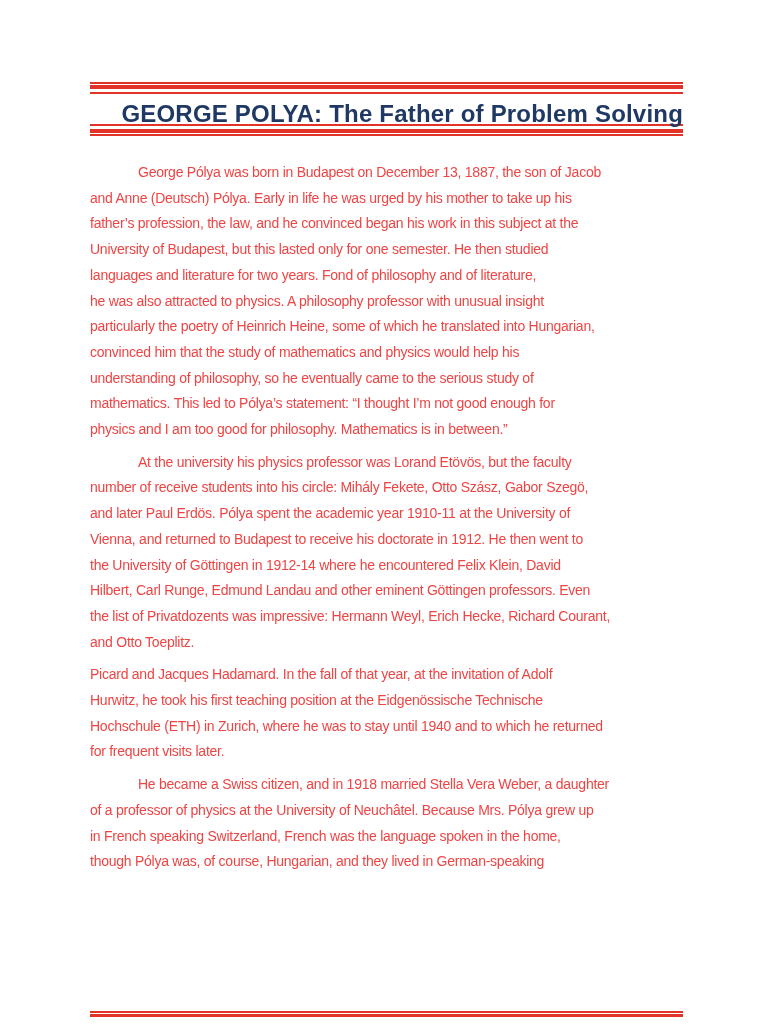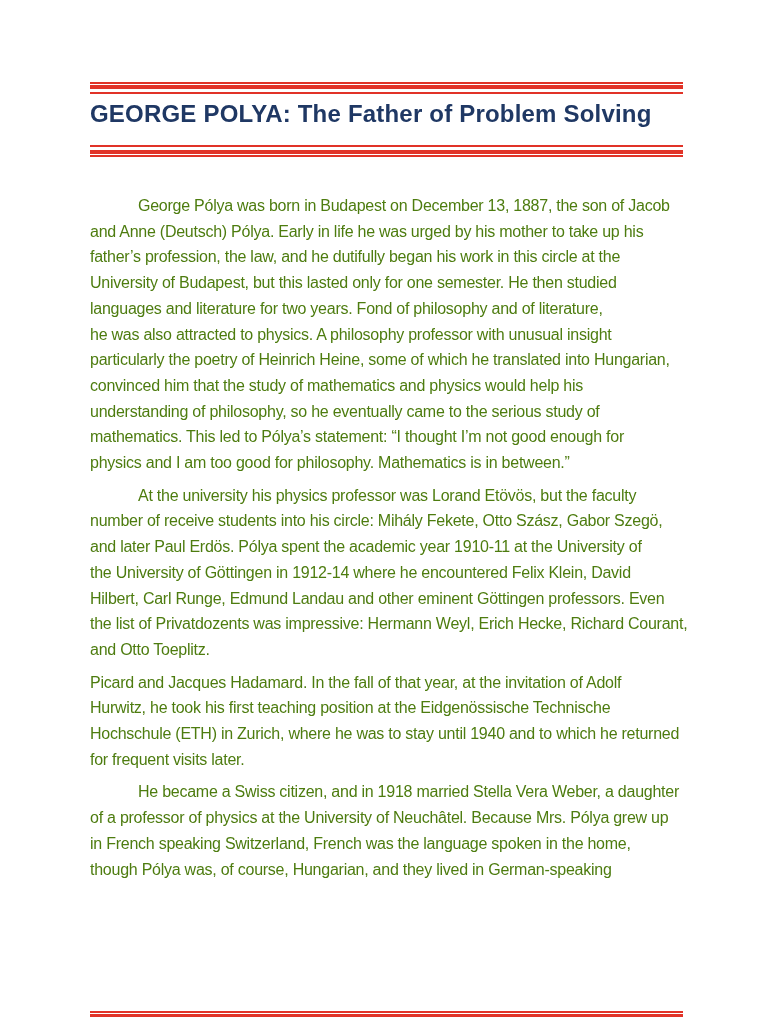--- a/index.html
+++ b/index.html
@@ -31,34 +31,34 @@
     height: 12px;
     background: linear-gradient(
       #e13328 0, #e13328 2px,
       #ffffff 2px, #ffffff 5px,
       #e13328 5px, #e13328 9px,
       #ffffff 9px, #ffffff 10px,
       #e13328 10px, #e13328 12px);
   }
   .title {
     margin: 0;
-    height: 51px;
+    height: 30px;
     line-height: 40px;
-    text-align: left;
+    text-align: right;
     font-size: 24px;
     font-weight: bold;
     color: #1f3864;
     letter-spacing: 0.2px;
     white-space: nowrap;
   }
   
   .doc-body {
-    margin-top: 36px;
-    color: #4d7c0f;
-    font-size: 16px;
+    margin-top: 24px;
+    color: #ef4444;
+    font-size: 14px;
     letter-spacing: -0.25px;
   }
   .paragraph {
     margin: 0 0 7px 0;
   }
   .line {
     line-height: 25.7px;
     white-space: nowrap;
   }
   .line.first {
@@ -82,34 +82,35 @@
 
 <div class="page">
   <div class="rule-top"></div>
   <h1 class="title">GEORGE POLYA: The Father of Problem Solving</h1>
   <div class="rule-bottom"></div>
 
   <div class="doc-body">
       <div class="paragraph">
         <div class="line first">George Pólya was born in Budapest on December 13, 1887, the son of Jacob</div>
         <div class="line">and Anne (Deutsch) Pólya. Early in life he was urged by his mother to take up his</div>
-        <div class="line">father’s profession, the law, and he dutifully began his work in this circle at the</div>
+        <div class="line">father’s profession, the law, and he convinced began his work in this subject at the</div>
         <div class="line">University of Budapest, but this lasted only for one semester. He then studied</div>
         <div class="line">languages and literature for two years. Fond of philosophy and of literature,</div>
         <div class="line">he was also attracted to physics. A philosophy professor with unusual insight</div>
         <div class="line">particularly the poetry of Heinrich Heine, some of which he translated into Hungarian,</div>
         <div class="line">convinced him that the study of mathematics and physics would help his</div>
         <div class="line">understanding of philosophy, so he eventually came to the serious study of</div>
         <div class="line">mathematics. This led to Pólya’s statement: “I thought I’m not good enough for</div>
         <div class="line">physics and I am too good for philosophy. Mathematics is in between.”</div>
       </div>
       <div class="paragraph">
         <div class="line first">At the university his physics professor was Lorand Etövös, but the faculty</div>
         <div class="line">number of receive students into his circle: Mihály Fekete, Otto Szász, Gabor Szegö,</div>
         <div class="line">and later Paul Erdös. Pólya spent the academic year 1910-11 at the University of</div>
+        <div class="line">Vienna, and returned to Budapest to receive his doctorate in 1912. He then went to</div>
         <div class="line">the University of Göttingen in 1912-14 where he encountered Felix Klein, David</div>
         <div class="line">Hilbert, Carl Runge, Edmund Landau and other eminent Göttingen professors. Even</div>
         <div class="line">the list of Privatdozents was impressive: Hermann Weyl, Erich Hecke, Richard Courant,</div>
         <div class="line">and Otto Toeplitz.</div>
       </div>
       <div class="paragraph">
         <div class="line">Picard and Jacques Hadamard. In the fall of that year, at the invitation of Adolf</div>
         <div class="line">Hurwitz, he took his first teaching position at the Eidgenössische Technische</div>
         <div class="line">Hochschule (ETH) in Zurich, where he was to stay until 1940 and to which he returned</div>
         <div class="line">for frequent visits later.</div>

